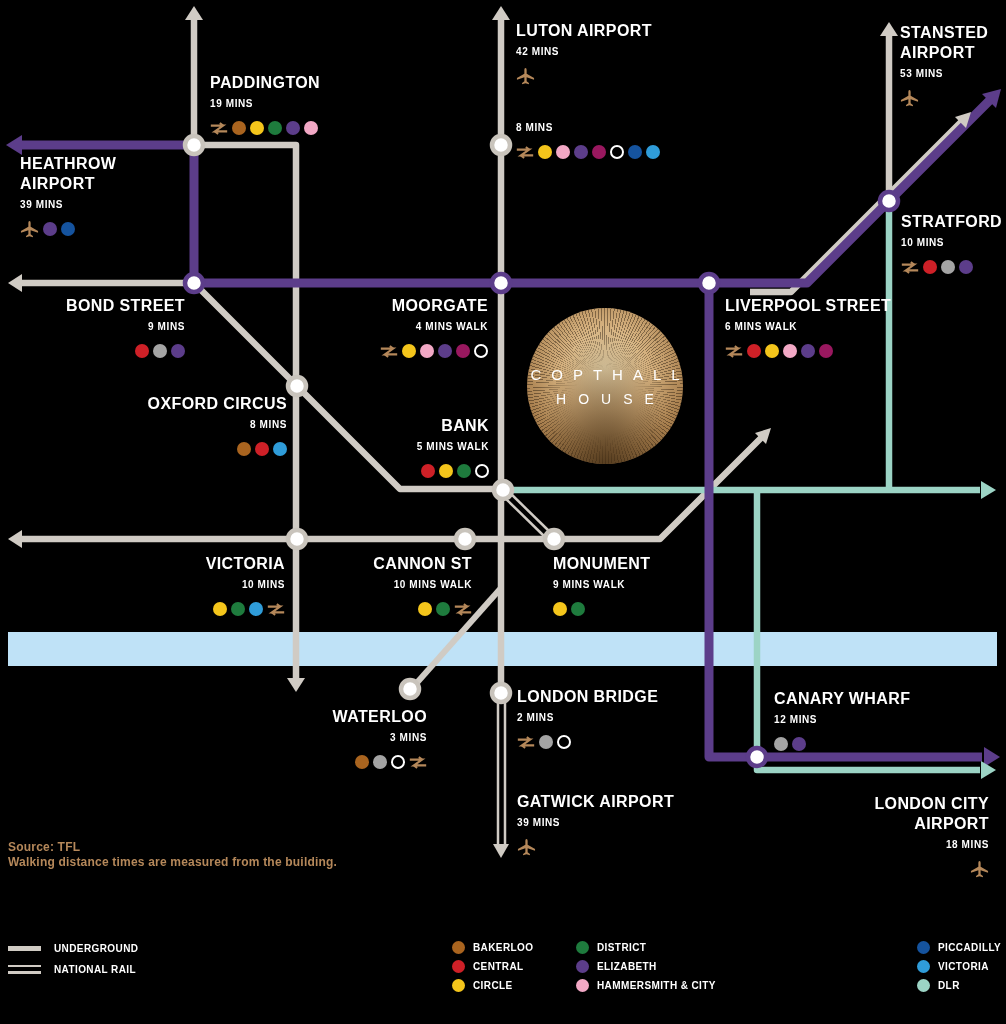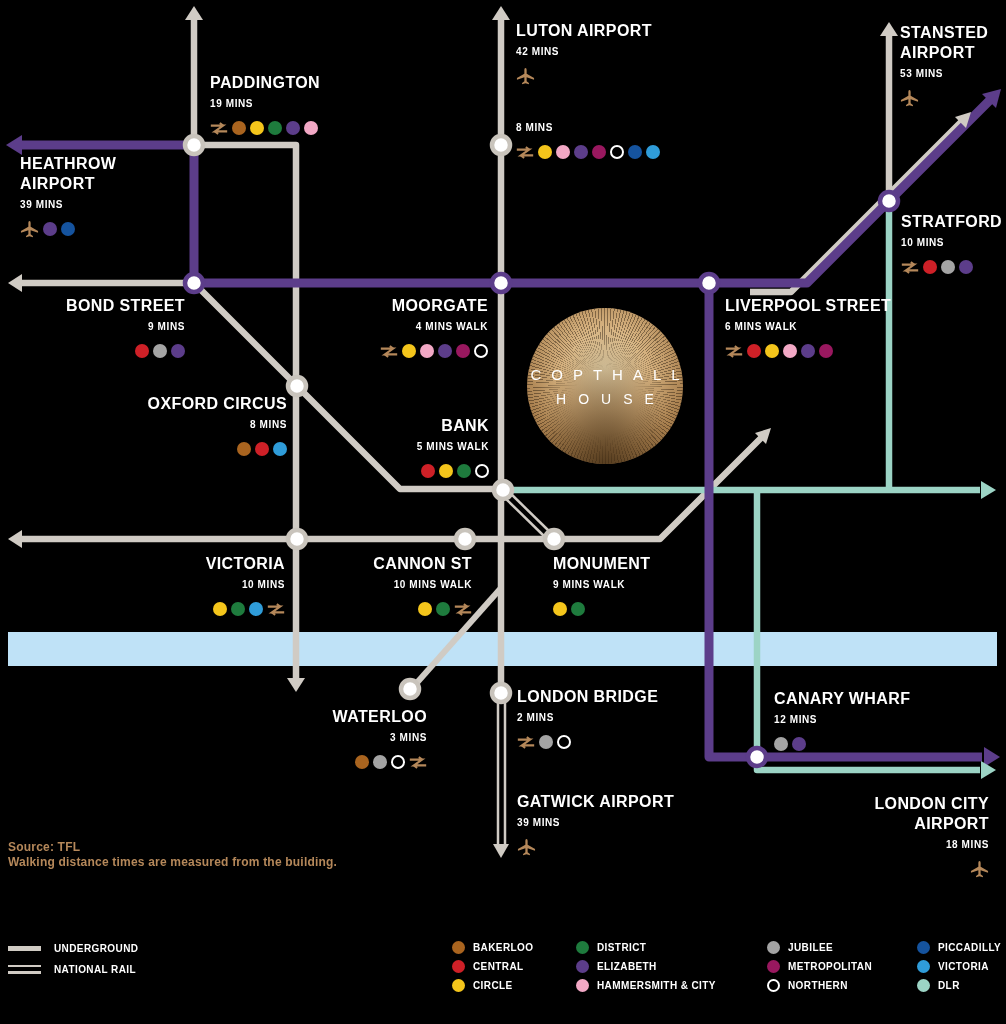--- a/index.html
+++ b/index.html
@@ -425,34 +425,20 @@
       </div>
       <div class="legend-row">
         <span class="ldot" style="background: rgb(92, 61, 138);"></span>
         <span class="legend-label">ELIZABETH</span>
       </div>
       <div class="legend-row">
         <span class="ldot" style="background: rgb(242, 168, 197);"></span>
         <span class="legend-label">HAMMERSMITH &amp; CITY</span>
       </div>
     </div>
-  <div class="legend-col" style="left:767px">
-      <div class="legend-row">
-        <span class="ldot" style="background: rgb(164, 164, 164);"></span>
-        <span class="legend-label">JUBILEE</span>
-      </div>
-      <div class="legend-row">
-        <span class="ldot" style="background: rgb(153, 24, 95);"></span>
-        <span class="legend-label">METROPOLITAN</span>
-      </div>
-      <div class="legend-row">
-        <span class="ldot northern"></span>
-        <span class="legend-label">NORTHERN</span>
-      </div>
-    </div>
   <div class="legend-col" style="left:917px">
       <div class="legend-row">
         <span class="ldot" style="background: rgb(21, 83, 158);"></span>
         <span class="legend-label">PICCADILLY</span>
       </div>
       <div class="legend-row">
         <span class="ldot" style="background: rgb(47, 156, 217);"></span>
         <span class="legend-label">VICTORIA</span>
       </div>
       <div class="legend-row">

